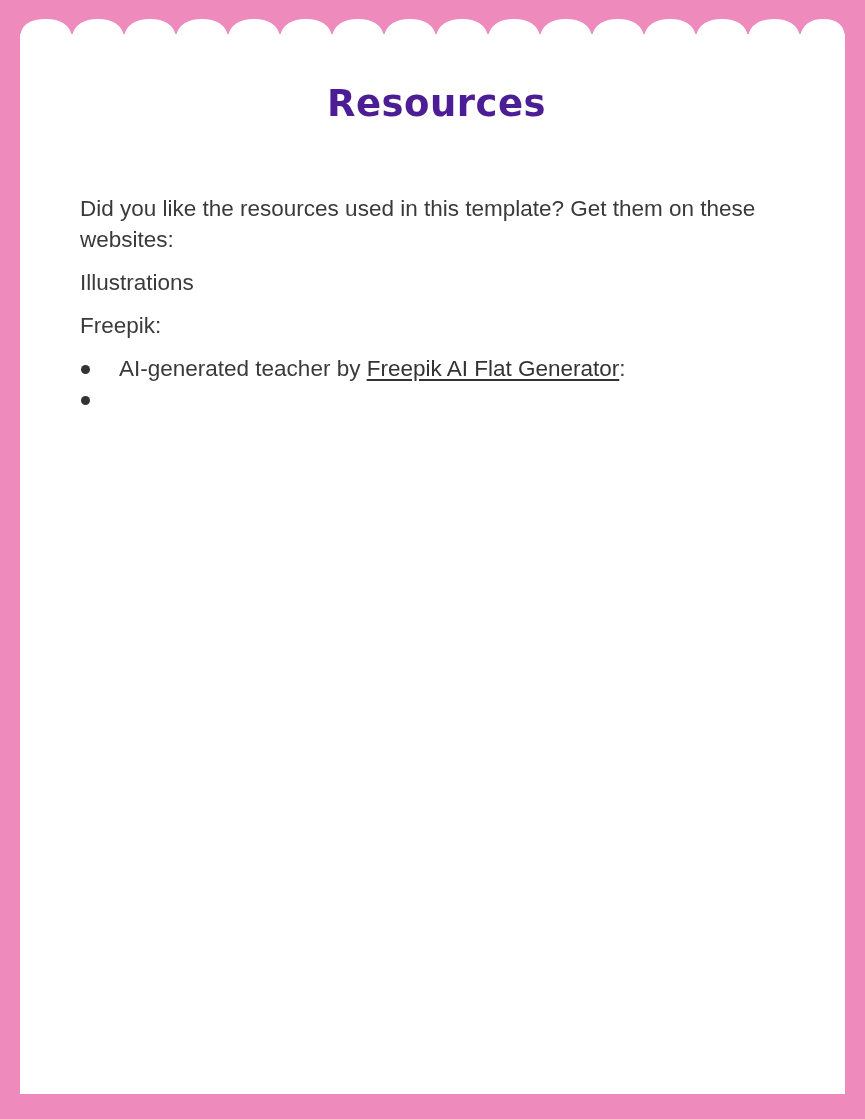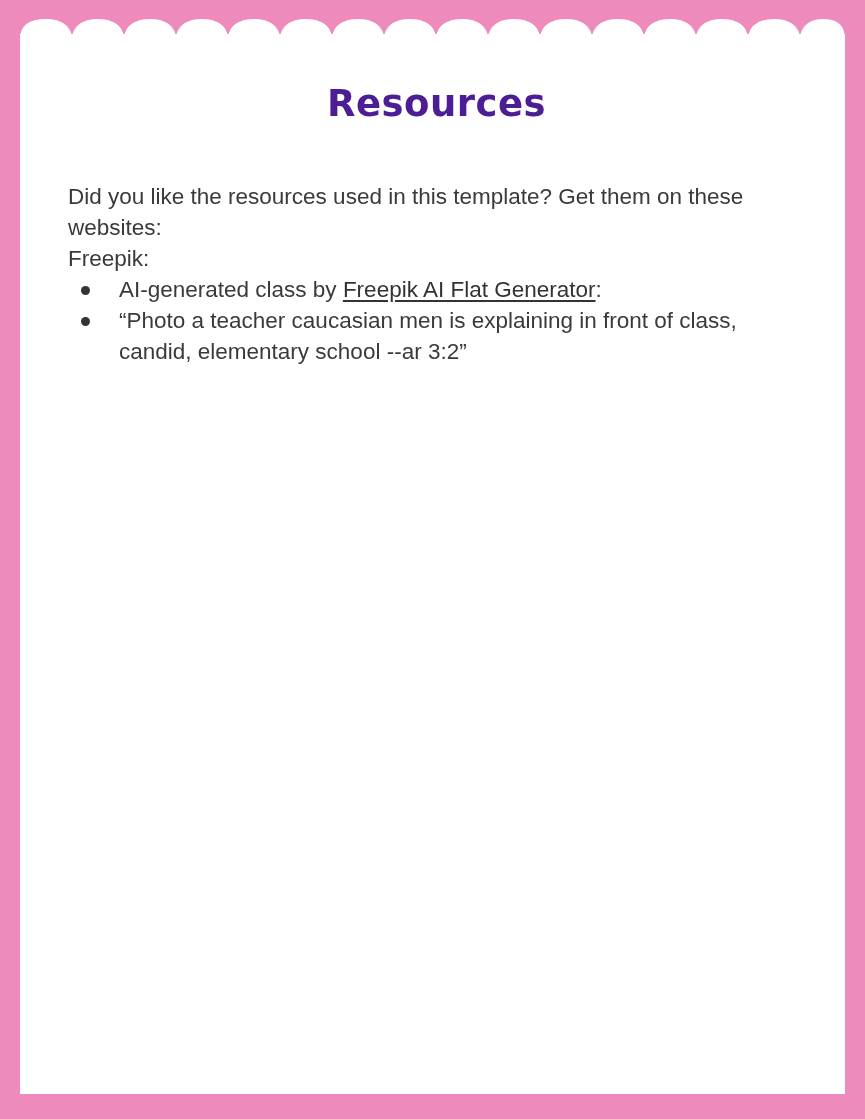--- a/index.html
+++ b/index.html
@@ -52,21 +52,21 @@
       position: absolute;
       left: 68px;
       top: 181px;
       width: 730px;
       font-size: 22.5px;
       line-height: 31px;
       color: #3a3a3a;
       font-weight: normal;
     }
     .text-block p {
-      margin: 0;
+      margin: 12px;
     }
     .text-block ul {
       margin: 0;
       padding: 0;
       list-style: none;
     }
     .text-block li {
       position: relative;
       padding-left: 51px;
     }
@@ -113,25 +113,25 @@
     L825,30 Z"></path>
 </svg>
 
 <div class="card"></div>
 
 <h1 class="title">Resources</h1>
 
 <div class="text-block">
   <p>Did you like the resources used in this template? Get them on these websites:</p>
 
+  <p>Illustrations</p>
 
   <p>Freepik:</p>
   <ul>
     <li>
       <span class="bullet"></span>
-      <span>AI-generated class by </span><span class="link">Freepik AI Flat Generator</span><span>:</span>
+      <span>AI-generated teacher by </span><span class="link">Freepik AI Flat Generator</span><span>:</span>
     </li>
     <li>
       <span class="bullet"></span>
-      <span>“Photo a teacher caucasian men is explaining in front of class, candid, elementary school --ar 3:2”</span>
     </li>
   </ul>
 </div>
 
 </body></html>

